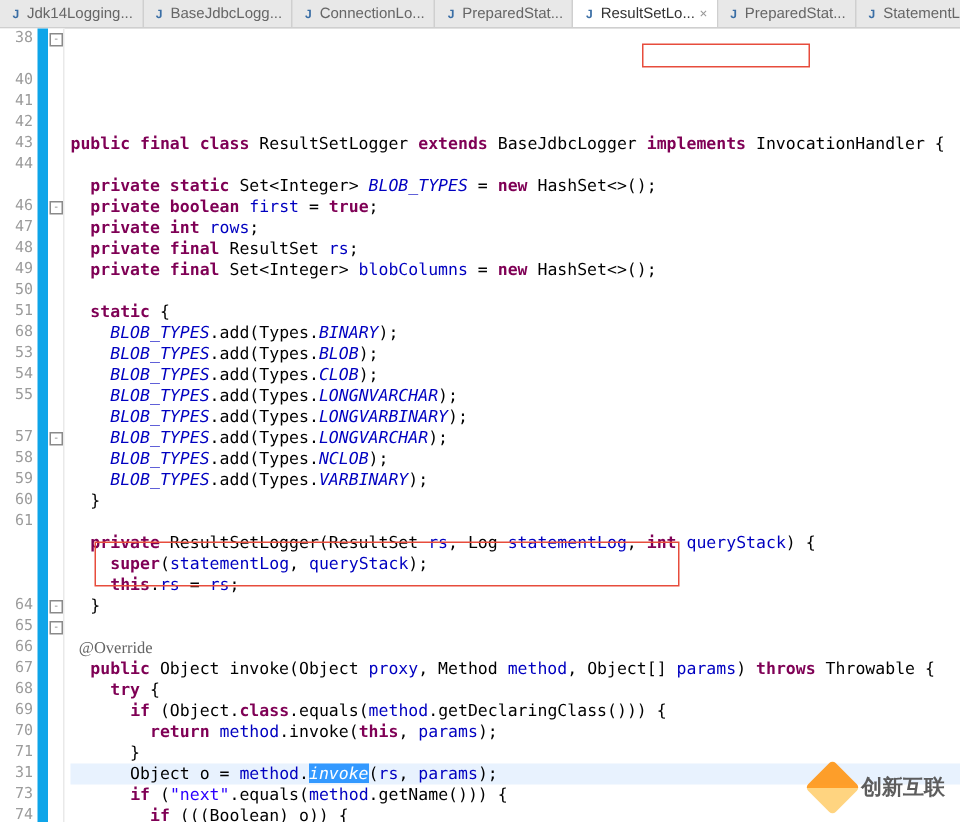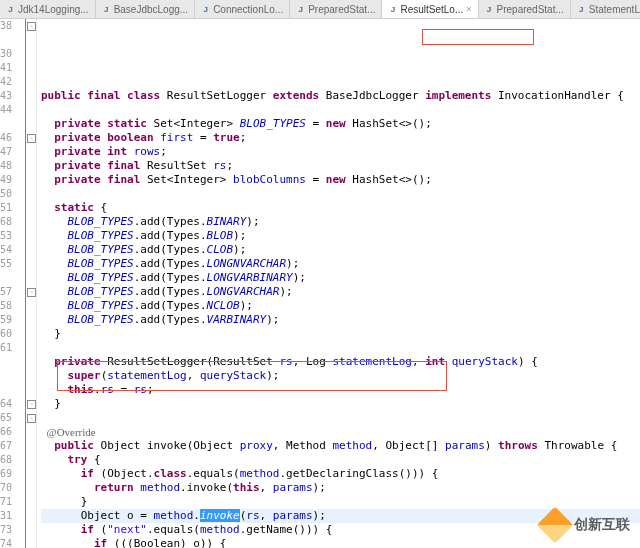--- a/index.html
+++ b/index.html
@@ -50,22 +50,22 @@
     font-size: 9px; color: #999;
   }
   .editor {
     display: flex;
     height: calc(548px - 18px);
     line-height: 14px;
   }
   .gutter {
     width: 22px;
     background: #fff;
-    border-right: 1px solid #0ea5e9;
-    text-align: left;
+    border-right: 7px solid #0ea5e9;
+    text-align: right;
     padding-right: 3px;
     color: #9c9c9c;
     font-size: 10px;
     user-select: none;
   }
   .gutter div { height: 14px; }
   .fold {
     width: 10px;
     background: #fff;
     border-right: 1px solid #e9e9e9;
@@ -162,21 +162,21 @@
   <div class="tab">
       <span class="jicon">J</span>
       <span>StatementLogg...</span>
     </div>
 </div>
 
 <div class="editor">
   <div class="gutter" id="gutter">
       <div>38</div>
       <div></div>
-      <div>30</div>
+      <div>40</div>
       <div>41</div>
       <div>42</div>
       <div>43</div>
       <div>44</div>
       <div></div>
       <div>46</div>
       <div>47</div>
       <div>48</div>
       <div>49</div>
       <div>50</div>

